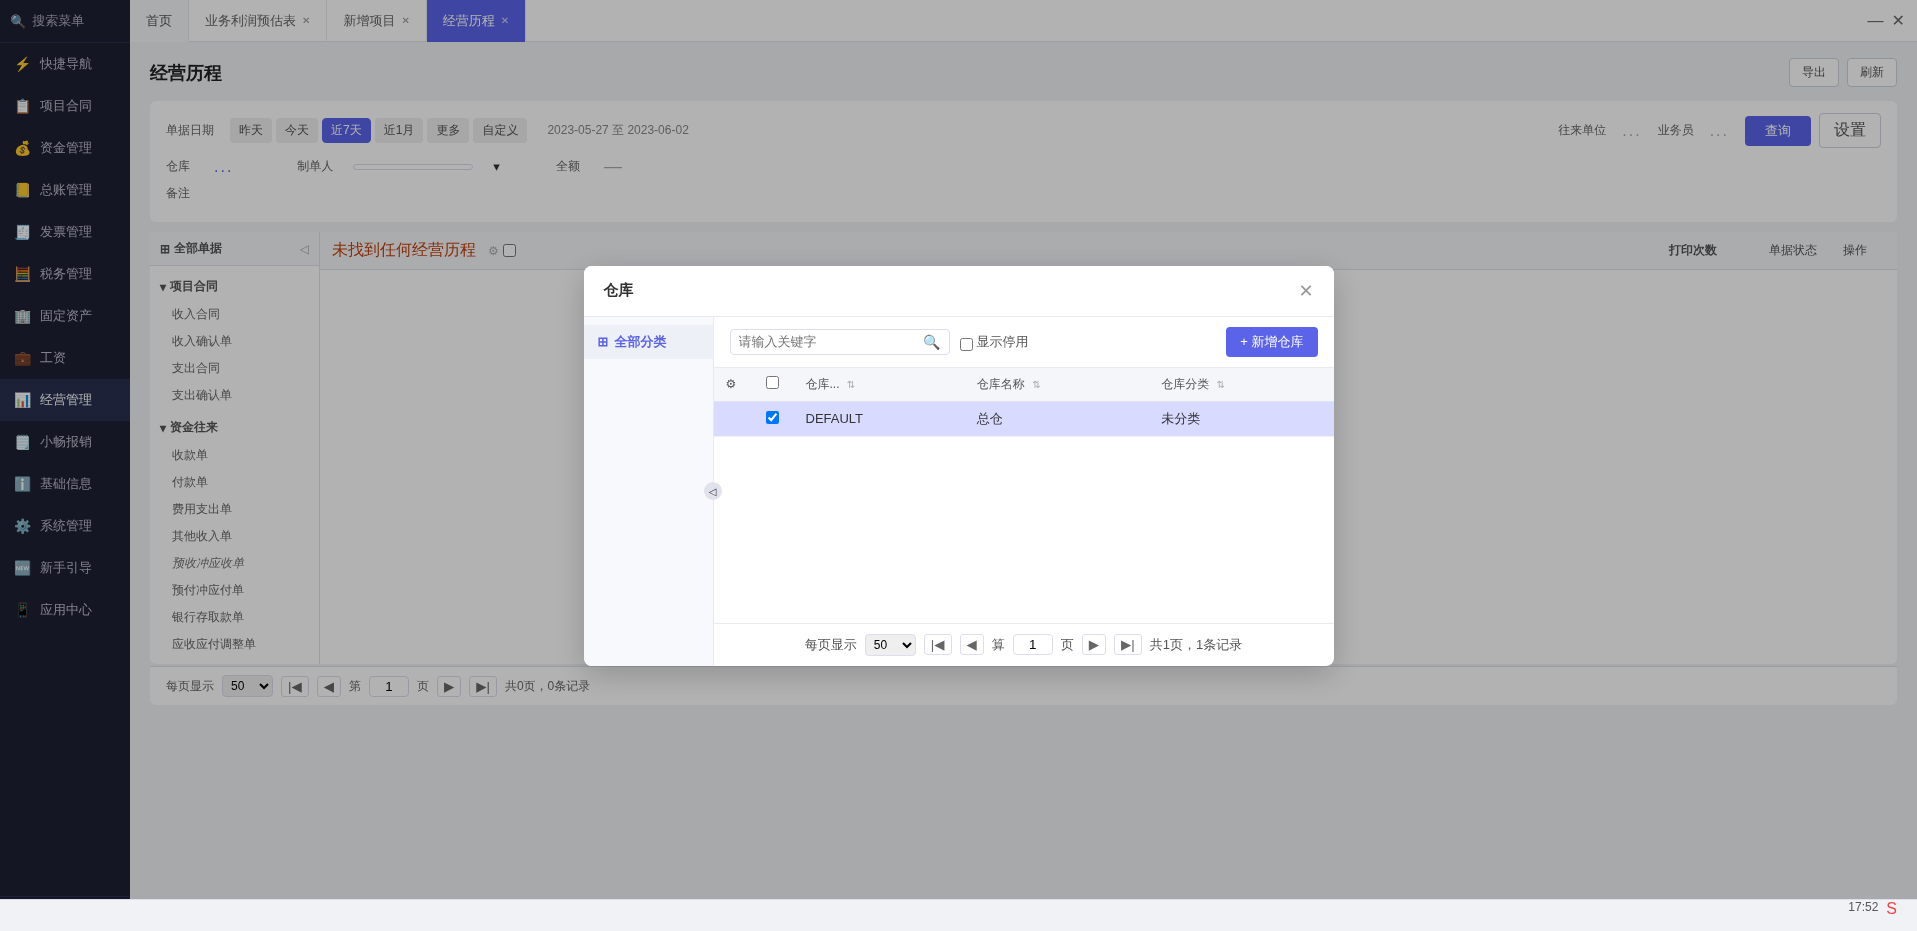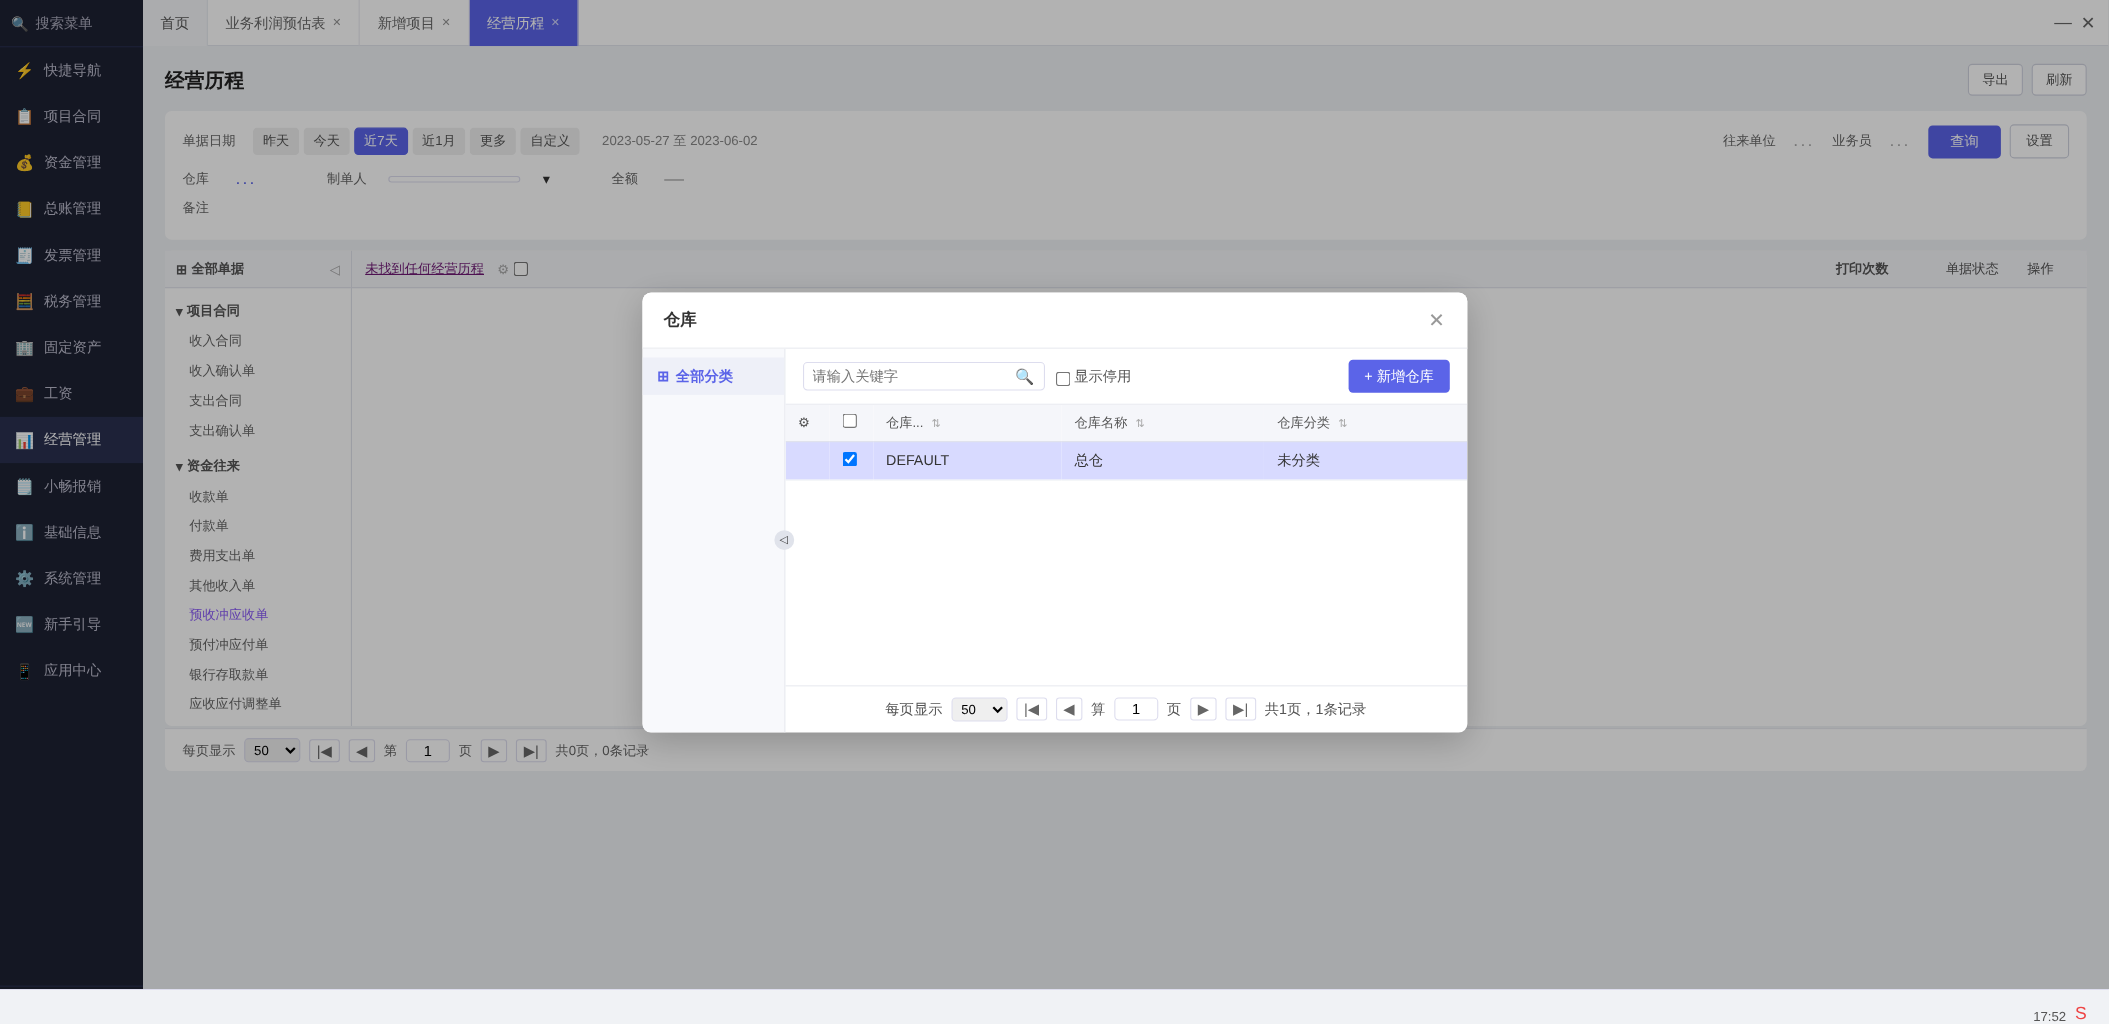--- a/index.html
+++ b/index.html
@@ -38,21 +38,21 @@
     
     .filter-bar { background: #fff; border-radius: 6px; padding: 12px 16px; margin-bottom: 10px; }
     .filter-row { display: flex; align-items: center; gap: 16px; margin-bottom: 8px; }
     .filter-label { color: #666; font-size: 12px; white-space: nowrap; }
     .filter-date-btns { display: flex; gap: 4px; }
     .date-btn { padding: 3px 8px; border-radius: 4px; border: 1px solid transparent; cursor: pointer; font-size: 12px; color: #555; }
     .date-btn.active { background: #5b64e8; color: #ffffff; border-color: #5b64e8; }
     .date-range { font-size: 12px; color: #888; margin-left: 4px; }
     .filter-dots { color: #aaa; font-size: 16px; letter-spacing: 2px; margin: 0 8px; }
     .btn-query { background: #5b64e8; color: #fff; border: none; border-radius: 4px; padding: 6px 20px; cursor: pointer; font-size: 13px; }
-    .btn-settings { background: #fff; border: 1px solid #d0d3df; color: #555; border-radius: 4px; padding: 6px 14px; cursor: pointer; font-size: 12px; }
+    .btn-settings { background: #fff; border: 1px solid #d0d3df; color: #555; border-radius: 4px; padding: 6px 14px; cursor: pointer; font-size: 16px; }
 
     
     .overlay { position: fixed; top: 0; left: 0; right: 0; bottom: 0; background: rgba(0,0,0,0.3); z-index: 100; display: flex; align-items: center; justify-content: center; }
 
     
     .dialog { background: #fff; border-radius: 8px; width: 750px; min-height: 400px; box-shadow: 0 8px 32px rgba(0,0,0,0.2); display: flex; flex-direction: column; overflow: hidden; position: relative; }
     .dialog-header { display: flex; align-items: center; justify-content: space-between; padding: 14px 20px; border-bottom: 1px solid #e8eaf0; background: #fff; }
     .dialog-title { font-size: 15px; font-weight: bold; color: #333; }
     .dialog-close { cursor: pointer; color: #999; font-size: 18px; }
     .dialog-body { display: flex; flex: 1; overflow: hidden; }
@@ -240,30 +240,30 @@
             <div style="padding:5px 14px 5px 22px;font-size:12px;color:#666;cursor:pointer;">收入确认单</div>
             <div style="padding:5px 14px 5px 22px;font-size:12px;color:#666;cursor:pointer;">支出合同</div>
             <div style="padding:5px 14px 5px 22px;font-size:12px;color:#666;cursor:pointer;">支出确认单</div>
             <div style="padding:6px 10px;font-size:12px;font-weight:bold;color:#555;cursor:pointer;display:flex;align-items:center;gap:4px;margin-top:4px;">
               <span>▾</span>资金往来
             </div>
             <div style="padding:5px 14px 5px 22px;font-size:12px;color:#666;cursor:pointer;">收款单</div>
             <div style="padding:5px 14px 5px 22px;font-size:12px;color:#666;cursor:pointer;">付款单</div>
             <div style="padding:5px 14px 5px 22px;font-size:12px;color:#666;cursor:pointer;">费用支出单</div>
             <div style="padding:5px 14px 5px 22px;font-size:12px;color:#666;cursor:pointer;">其他收入单</div>
-            <div style="padding:5px 14px 5px 22px;font-size:12px;color:#8b5cf6;cursor:pointer;">预收冲应收单</div>
+            <div style="padding:5px 14px 5px 22px;font-size:12px;color:#737373;cursor:pointer;font-style:italic;">预收冲应收单</div>
             <div style="padding:5px 14px 5px 22px;font-size:12px;color:#666;cursor:pointer;">预付冲应付单</div>
             <div style="padding:5px 14px 5px 22px;font-size:12px;color:#666;cursor:pointer;">银行存取款单</div>
             <div style="padding:5px 14px 5px 22px;font-size:12px;color:#666;cursor:pointer;">应收应付调整单</div>
           </div>
         </div>
 
         <div style="flex:1;display:flex;flex-direction:column;">
           <div style="display:flex;align-items:center;padding:8px 12px;border-bottom:1px solid #e0e3eb;background:#f5f6fa;">
-            <span style="font-size:12px;color:#701a75;text-decoration:underline;">未找到任何经营历程</span>
+            <span style="font-size:16px;color:#c2410c;">未找到任何经营历程</span>
             <span style="margin-left:12px;display:flex;align-items:center;gap:4px;font-size:12px;color:#aaa;">
               <span style="cursor:pointer;">⚙</span>
               <input type="checkbox" style="">
             </span>
             <div style="margin-left:auto;display:flex;gap:8px;font-size:12px;color:#555;">
               <span style="width:70px;font-weight:bold;">打印次数</span>
               <span style="width:70px;text-align:right;">单据状态</span>
               <span style="width:60px;text-align:center;">操作</span>
             </div>
           </div>
@@ -368,16 +368,16 @@
           <span>页</span>
           <button class="page-btn">▶</button>
           <button class="page-btn">▶|</button>
           <span>共1页，1条记录</span>
         </div>
       </div>
     </div>
   </div>
 </div>
 
-<div style="position:fixed;bottom:0;right:0;left:0;height:32px;background:#f0f2f5;border-top:1px solid #dde;display:flex;align-items:flex-end;justify-content:flex-end;padding:0 16px;z-index:300;font-size:12px;color:#555;">
+<div style="position:fixed;bottom:0;right:0;left:0;height:32px;background:#f0f2f5;border-top:1px solid #dde;display:flex;align-items:flex-start;justify-content:flex-end;padding:0 16px;z-index:300;font-size:12px;color:#555;">
   <span style="margin-right:8px;">17:52</span>
   <span style="color:#e44;font-size:16px;margin-right:4px;">S</span>
 </div>
 
 </body></html>

